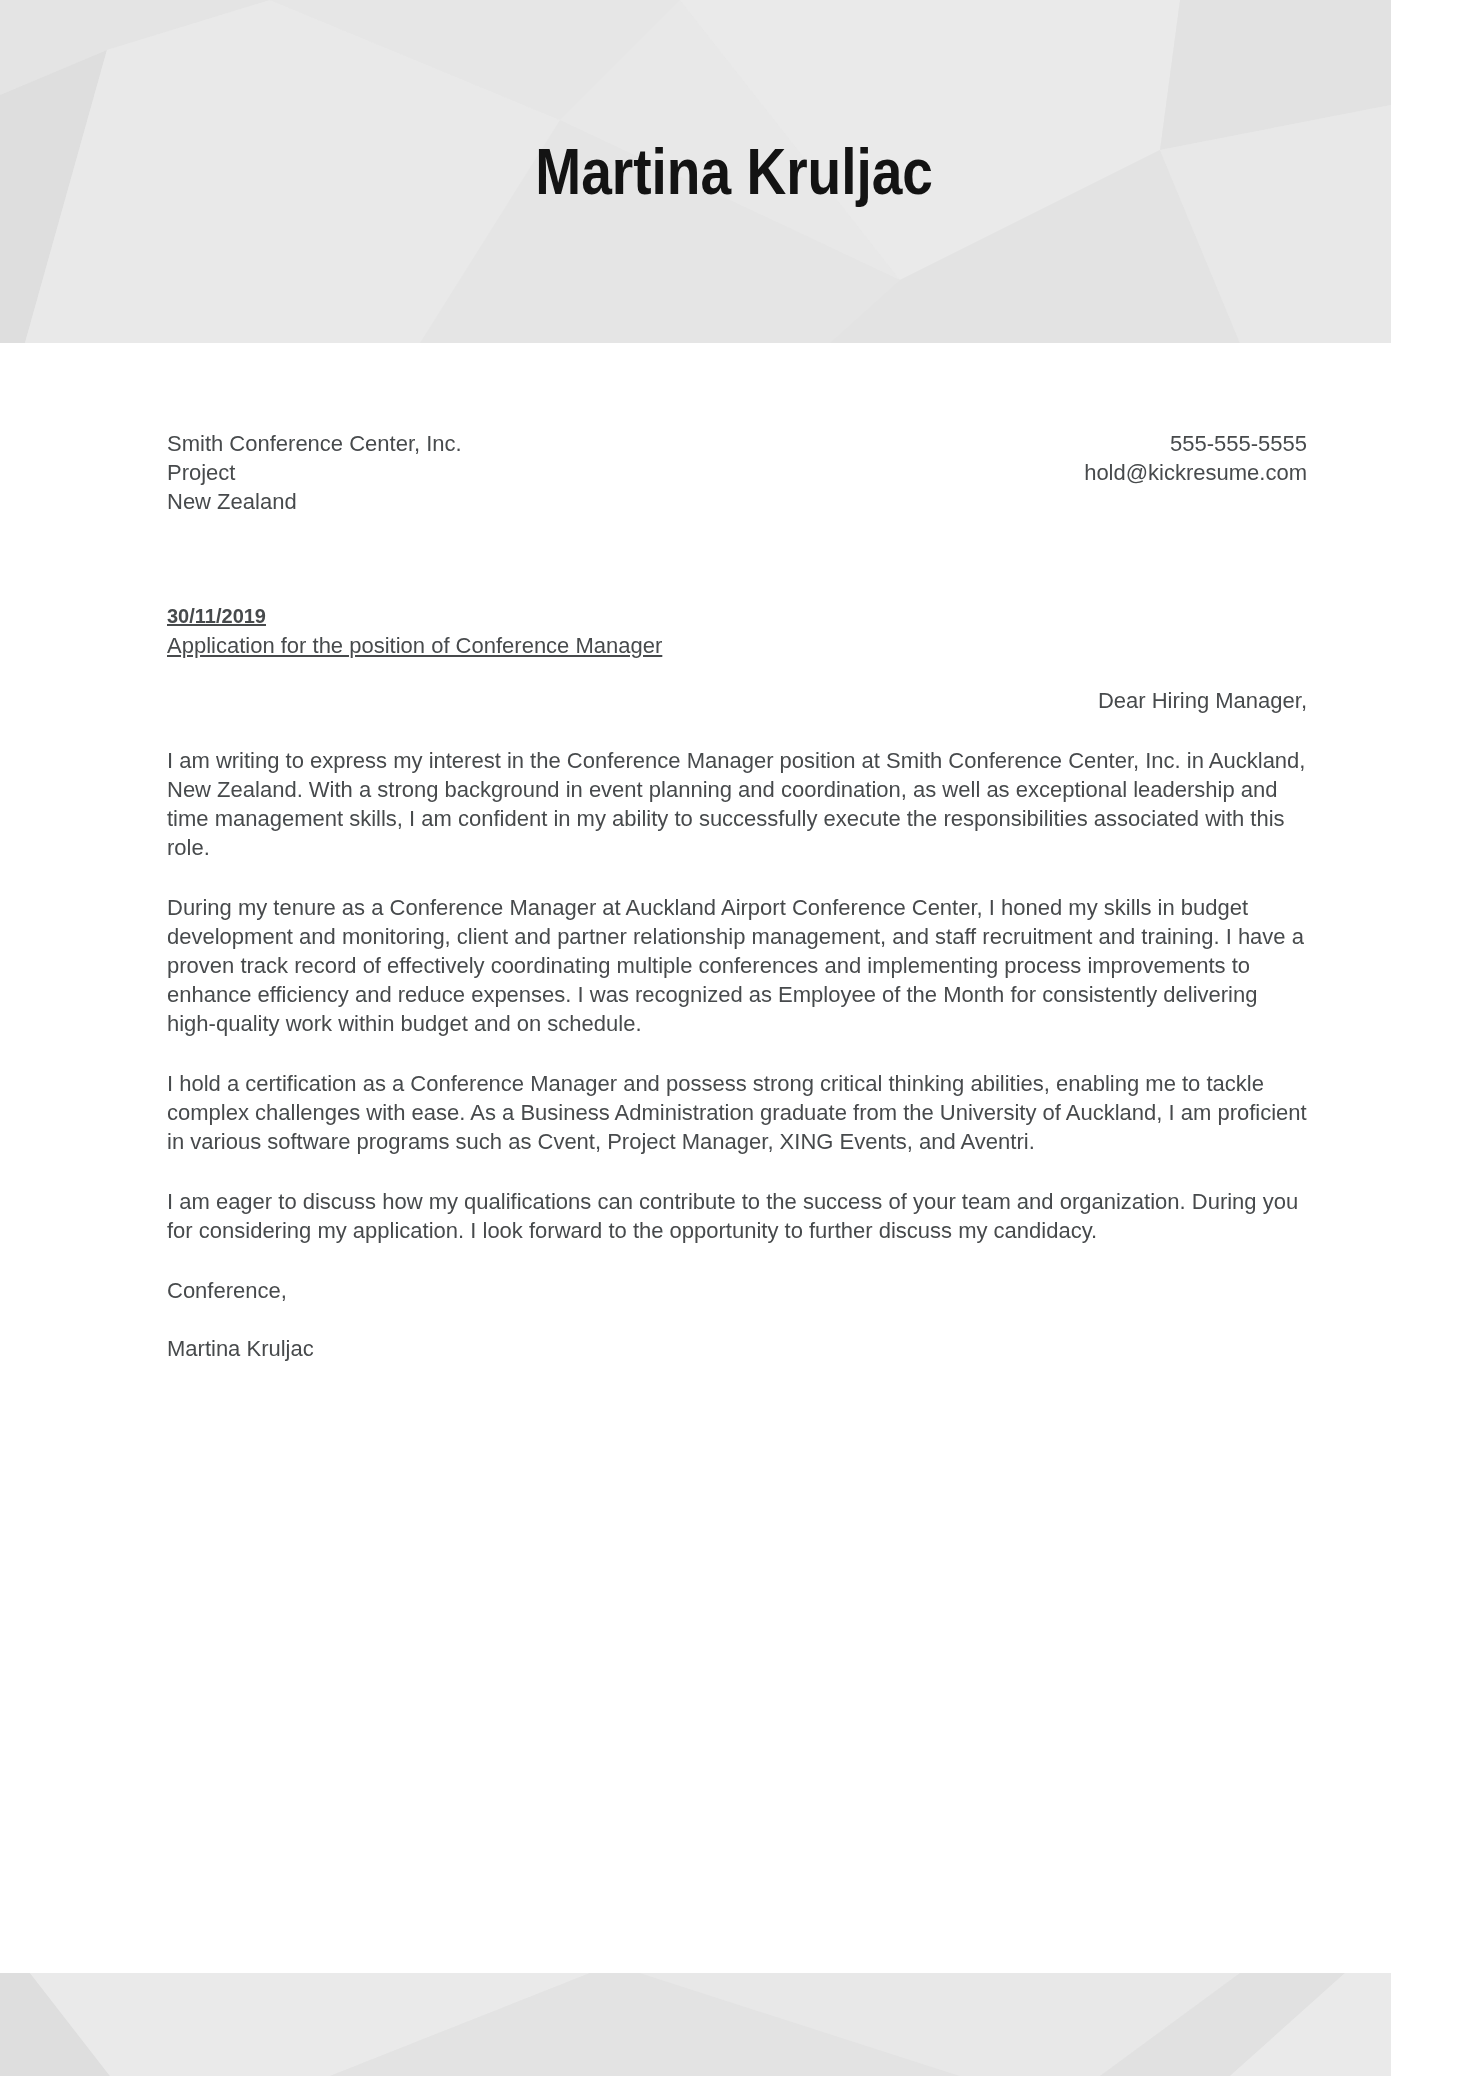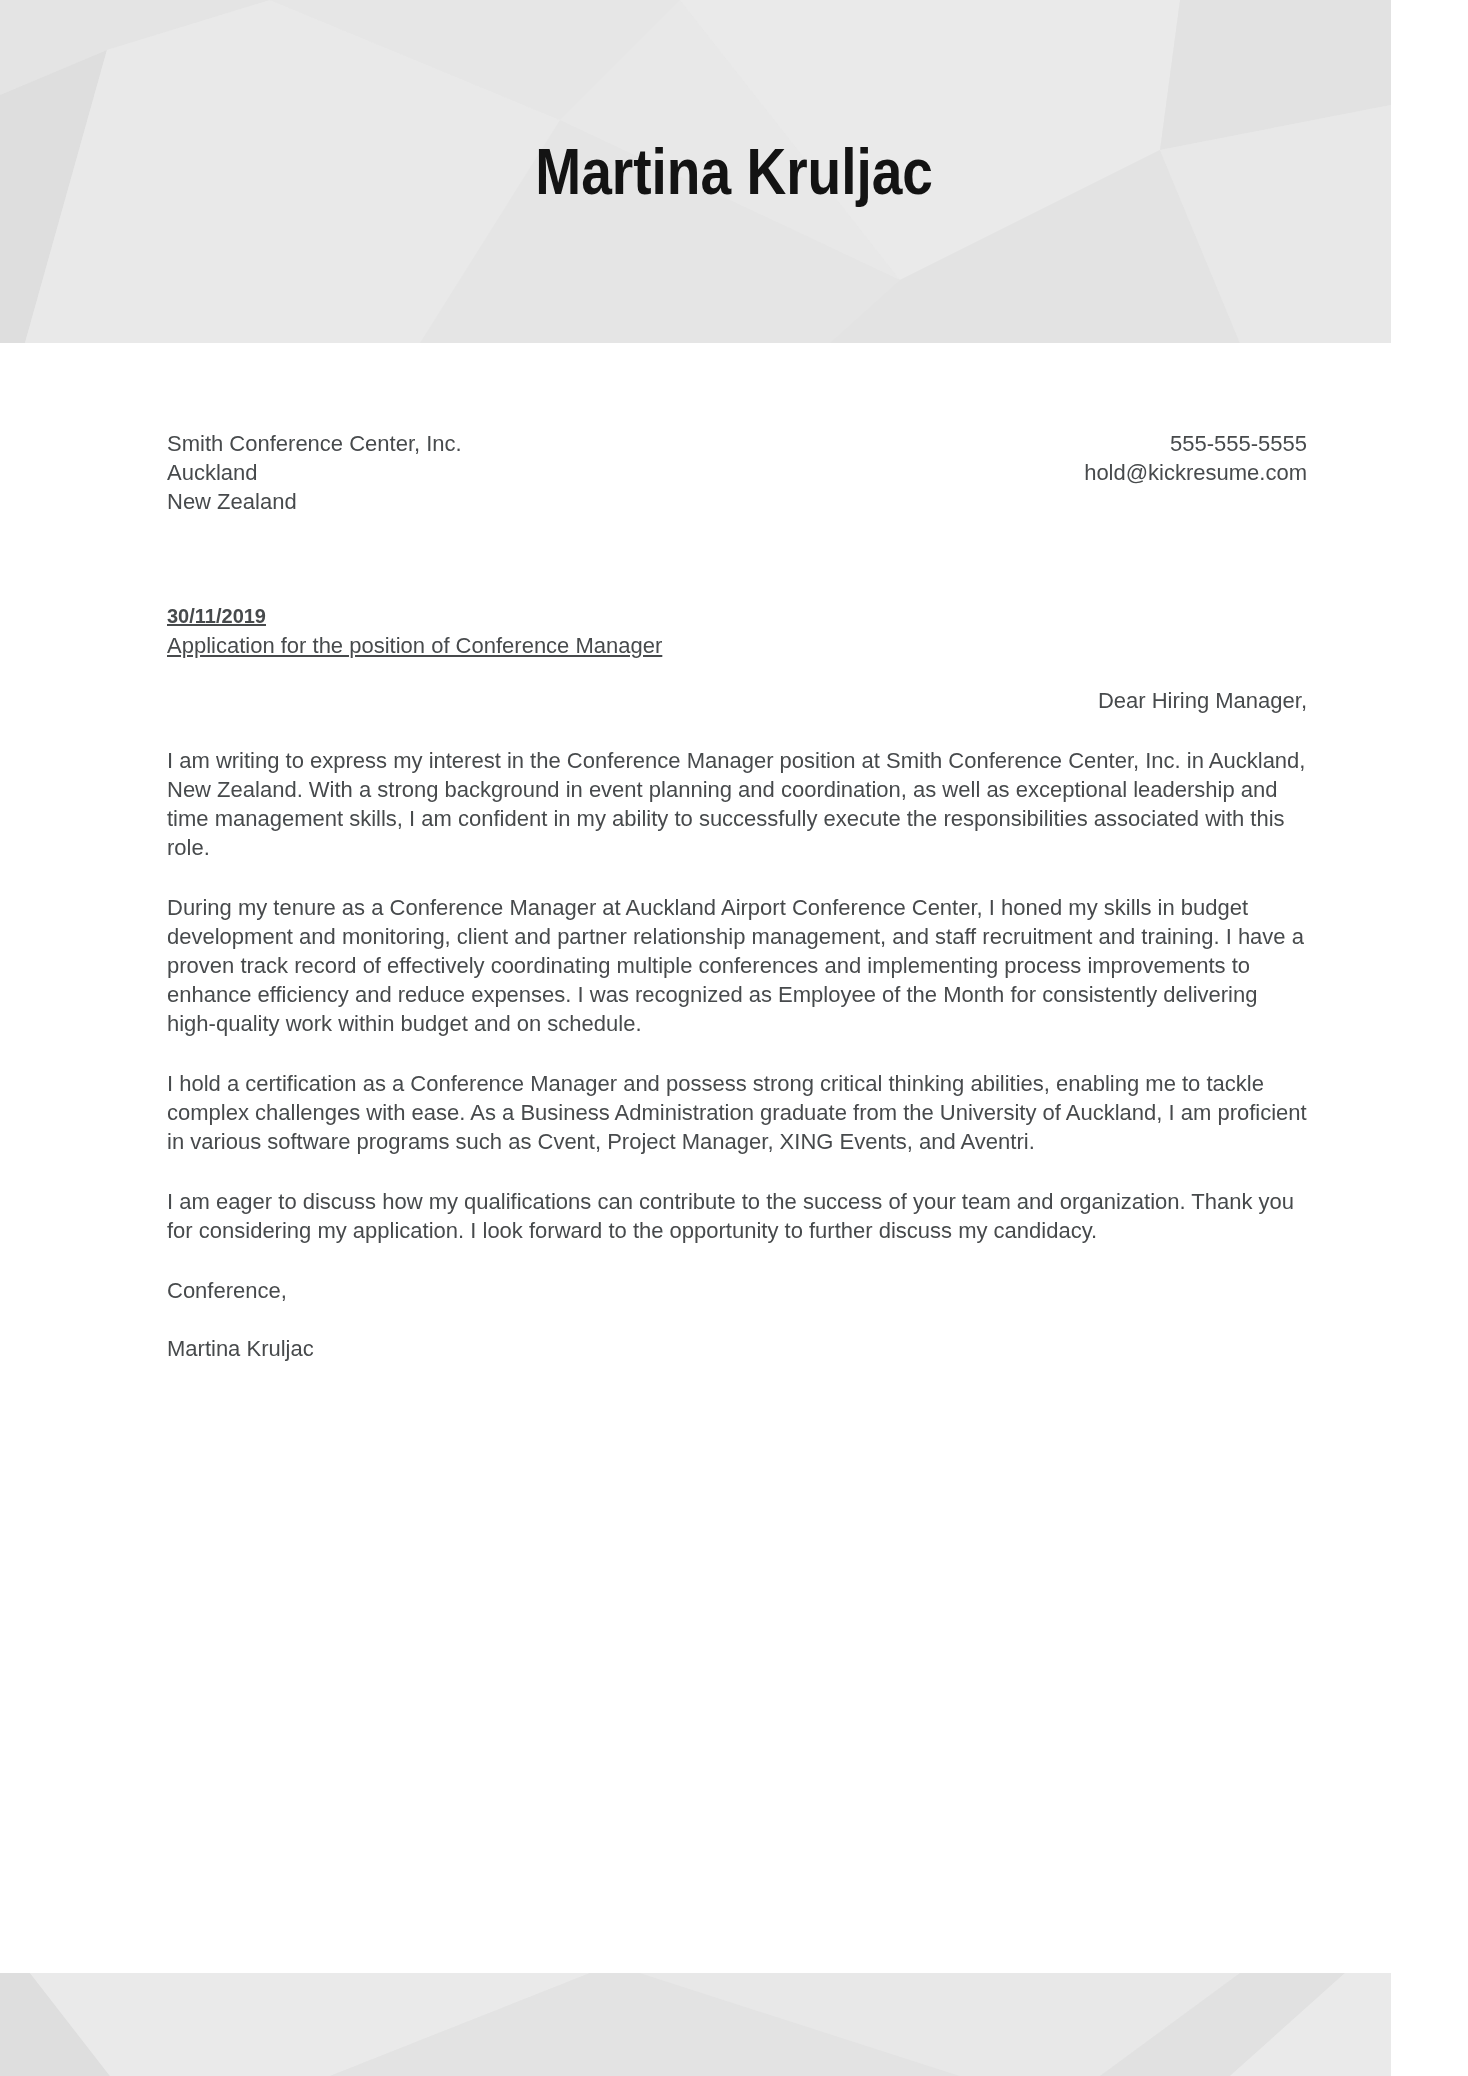--- a/index.html
+++ b/index.html
@@ -74,41 +74,41 @@
       <polygon points="1160,150 1468,90 1468,343 1240,343" fill="#e8e8e8"></polygon>
     </svg>
     <h1 class="applicant-name">Martina Kruljac</h1>
   </header>
 
   <main class="letter-main">
 
     <div class="contact-row">
       <div class="recipient">
         <div>Smith Conference Center, Inc.</div>
-        <div>Auckland</div>
+        <div>Project</div>
         <div>New Zealand</div>
       </div>
       <div class="sender-contact">
         <div>555-555-5555</div>
         <div>hold@kickresume.com</div>
       </div>
     </div>
 
     <div class="date-block">
       <div class="letter-date">30/11/2019</div>
       <div class="subject-line">Application for the position of Conference Manager</div>
     </div>
 
     <p class="greeting">Dear Hiring Manager,</p>
 
     <div>
         <p class="para">I am writing to express my interest in the Conference Manager position at Smith Conference Center, Inc. in Auckland, New Zealand. With a strong background in event planning and coordination, as well as exceptional leadership and time management skills, I am confident in my ability to successfully execute the responsibilities associated with this role.</p>
         <p class="para">During my tenure as a Conference Manager at Auckland Airport Conference Center, I honed my skills in budget development and monitoring, client and partner relationship management, and staff recruitment and training. I have a proven track record of effectively coordinating multiple conferences and implementing process improvements to enhance efficiency and reduce expenses. I was recognized as Employee of the Month for consistently delivering high-quality work within budget and on schedule.</p>
         <p class="para">I hold a certification as a Conference Manager and possess strong critical thinking abilities, enabling me to tackle complex challenges with ease. As a Business Administration graduate from the University of Auckland, I am proficient in various software programs such as Cvent, Project Manager, XING Events, and Aventri.</p>
-        <p class="para">I am eager to discuss how my qualifications can contribute to the success of your team and organization. Thank you for considering my application. I look forward to the opportunity to further discuss my candidacy.</p>
+        <p class="para">I am eager to discuss how my qualifications can contribute to the success of your team and organization. During you for considering my application. I look forward to the opportunity to further discuss my candidacy.</p>
       </div>
 
     <p class="closing">Conference,</p>
     <p class="signature">Martina Kruljac</p>
 
   </main>
 
   <footer class="band footer-band">
     <svg viewBox="0 0 1468 103" preserveAspectRatio="none" aria-hidden="true">
       <rect width="1468" height="103" fill="#e6e6e6"></rect>

